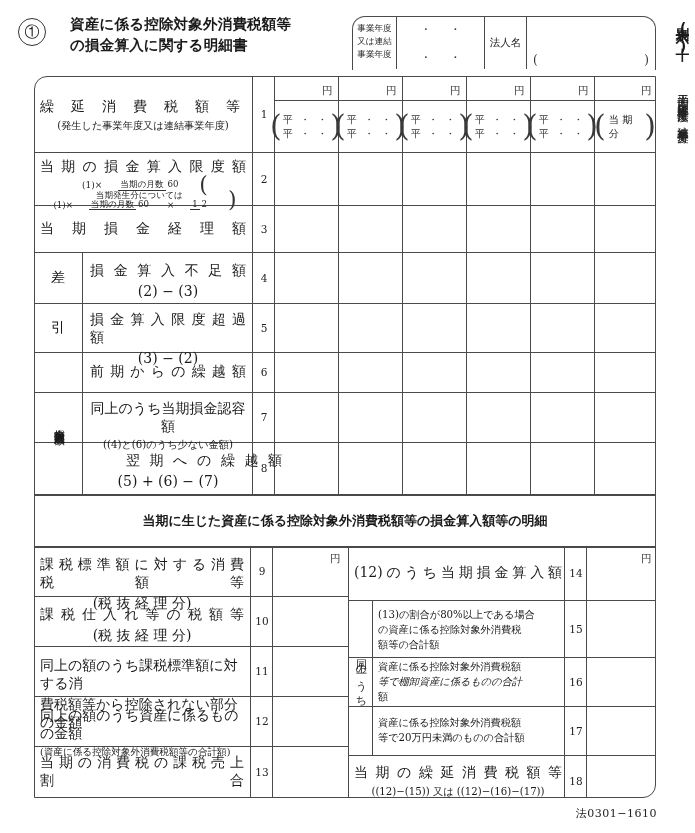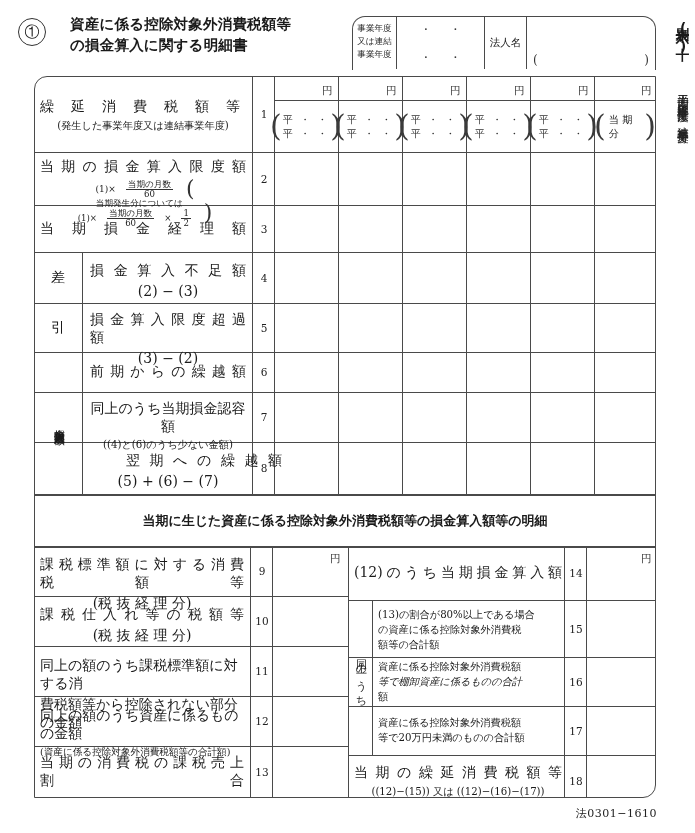--- a/index.html
+++ b/index.html
@@ -139,25 +139,25 @@
   .vr { background: #4a4a4a; width: 1px; }
 
   .lbl  { font-size: 14px; color: #1a1a1a; }
   .lbl-s{ font-size: 10.2px; color: #1a1a1a; }
   .num  { font-size: 10.5px; color: #222; }
   .yen  { font-size: 10.5px; color: #333; }
 
   
   .frac {
     display: inline-flex;
-    flex-direction: column;
+    flex-direction: row;
     vertical-align: middle;
     text-align: center;
     line-height: 1.05;
-    margin: 0 10px;
+    margin: 0 16px;
   }
   .frac .top { border-bottom: 1px solid #333; padding: 0 2px; font-size: 8.6px; }
   .frac .bot { padding: 0 2px; font-size: 8.6px; }
 
   .bigparen {
     font-size: 26px;
     line-height: 0;
     color: #333;
     font-family: "DejaVu Serif", serif;
   }

